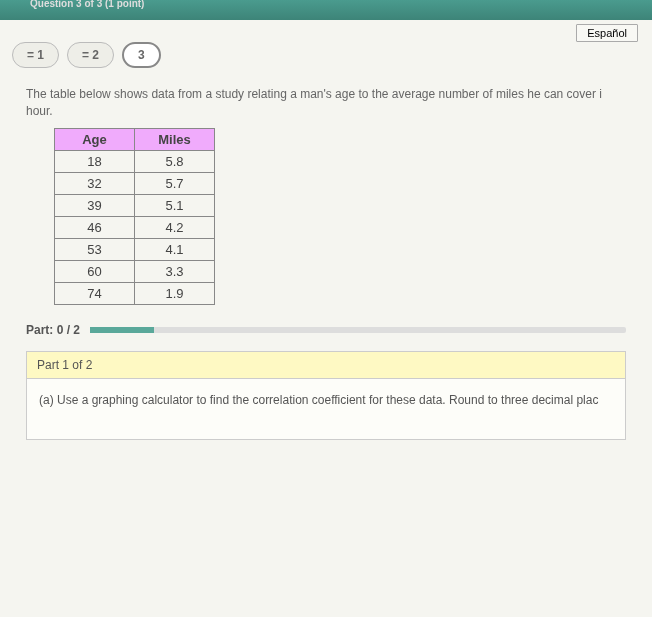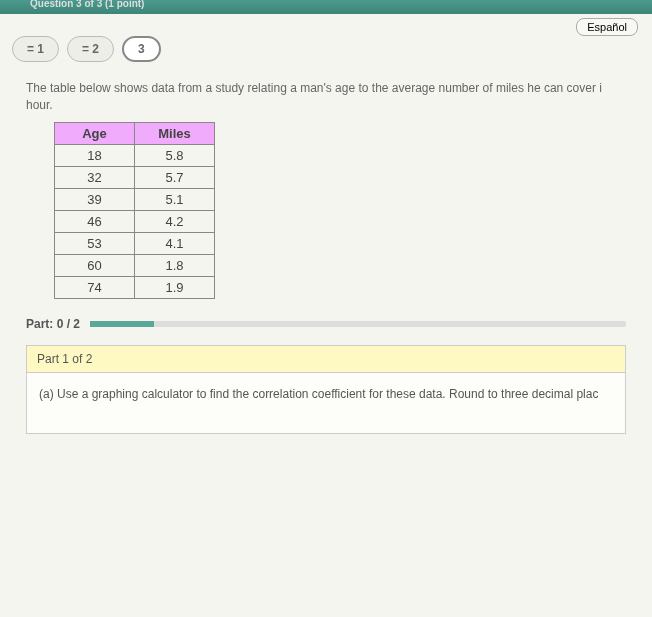--- a/index.html
+++ b/index.html
@@ -7,21 +7,21 @@
   font-family: Arial, sans-serif;
   background: #f5f5f0;
   width: 652px;
   height: 617px;
   overflow: hidden;
   color: #555;
   font-size: 13px;
 }
 .top-bar {
   background: linear-gradient(#4a9b8e, #3d8478);
-  height: 14px;
+  height: 20px;
   position: relative;
 }
 .question-label {
   position: absolute;
   top: -2px;
   left: 30px;
   color: #ddd;
   font-size: 10px;
   font-weight: bold;
 }
@@ -29,21 +29,21 @@
   display: flex;
   align-items: center;
   padding: 8px 12px;
   position: relative;
 }
 .espanol {
   position: absolute;
   right: 14px;
   top: 4px;
   border: 1px solid #aaa;
-  border-radius: 8px;
+  border-radius: 1px;
   padding: 2px 10px;
   font-size: 11px;
   background: #f8f8f4;
   cursor: pointer;
 }
 .nav-pills {
   display: flex;
   gap: 8px;
   padding: 6px 12px 10px;
 }
@@ -218,21 +218,21 @@
       <tr>
           <td>46</td>
           <td>4.2</td>
         </tr>
       <tr>
           <td>53</td>
           <td>4.1</td>
         </tr>
       <tr>
           <td>60</td>
-          <td>1.8</td>
+          <td>3.3</td>
         </tr>
       <tr>
           <td>74</td>
           <td>1.9</td>
         </tr>
     </tbody>
   </table>
 
   <div class="part-progress">
     <span class="part-label">Part: 0 / 2</span>

